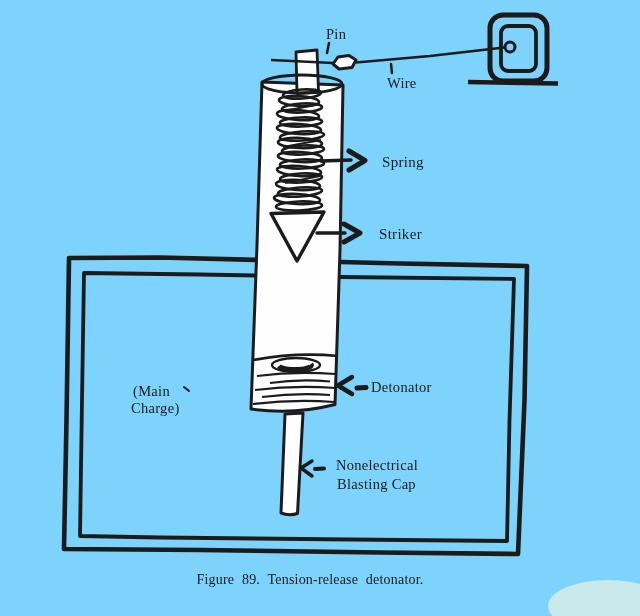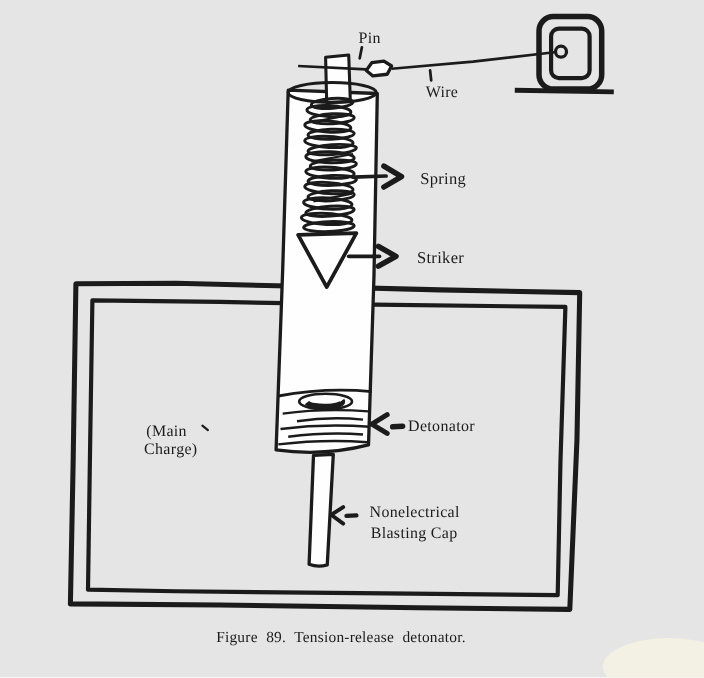--- a/index.html
+++ b/index.html
@@ -8,21 +8,21 @@
     width: 640px;
     height: 616px;
     background: #fefefe;
     overflow: hidden;
     font-family: "Liberation Serif", serif;
   }
   .page {
     position: relative;
     width: 640px;
     height: 616px;
-    background: #e5e5e5;
+    background: #7dd3fc;
   }
   svg { display: block; }
   .ink-stroke { stroke: #1b1b1b; fill: none; }
   .paper-fill { fill: #fefefe; }
   text {
     fill: #1b1b1b;
     font-family: "Liberation Serif", serif;
   }
   .lbl   { font-size: 14.5px; letter-spacing: 0.3px; }
   .lbl-lg{ font-size: 15px;   letter-spacing: 0.3px; }

